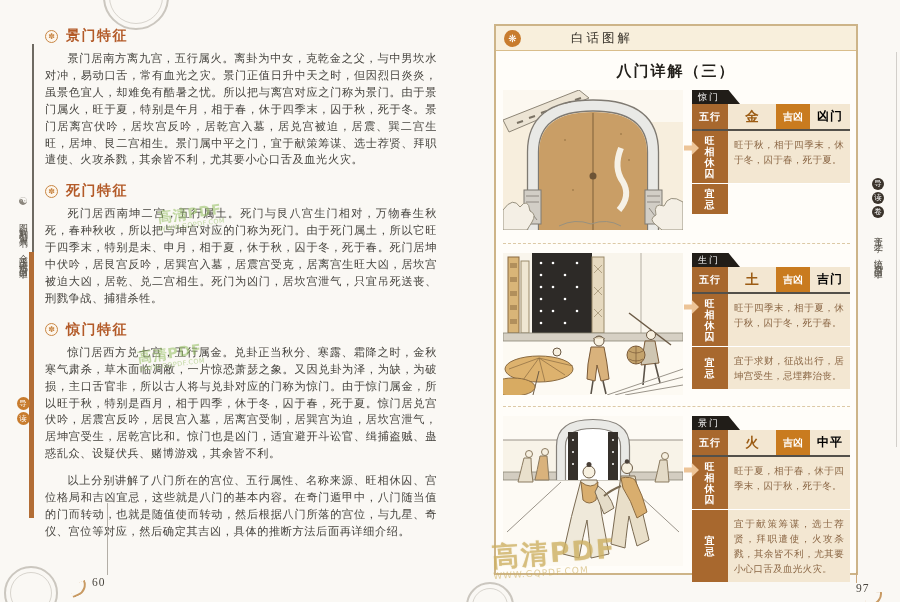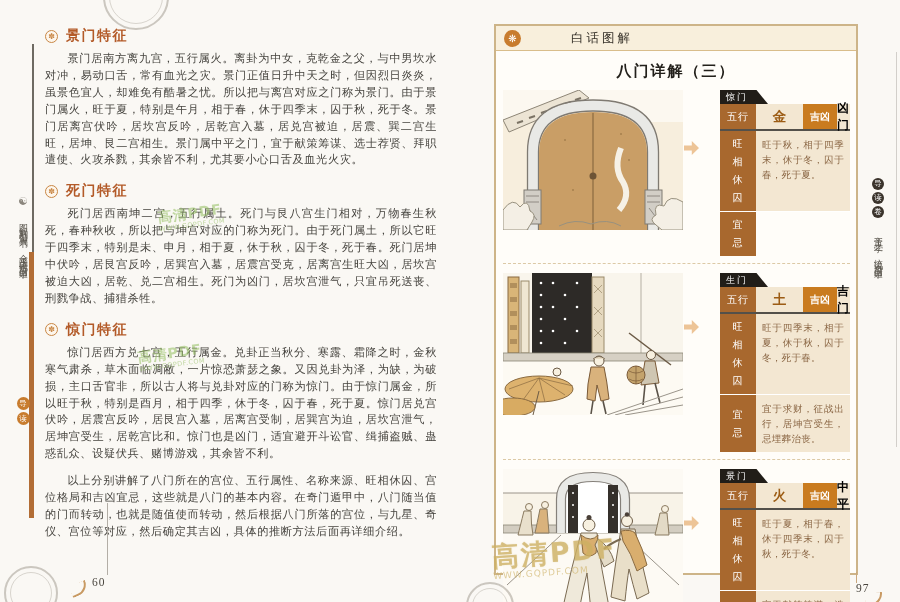--- a/index.html
+++ b/index.html
@@ -57,32 +57,32 @@
   .rp-header-icon::before{content:"❋";}
   .rp-header-label{font-size:12.5px;font-weight:normal;color:#353028;letter-spacing:3px;margin-left:40px;}
   .rp-title{text-align:center;font-size:15px;font-weight:bold;color:#23201b;letter-spacing:2px;margin:11px 0 2px;}
   .rp-rows{padding:2px 6px 0 7px;}
   .rp-row{position:relative;display:flex;min-height:146px;padding-top:5px;}
   .rp-row.sep{border-top:1px dashed #dcc9a6;margin-top:7px;padding-top:9px;}
   .illus{width:180px;flex:none;}
   .illus svg{display:block;}
   .arrow{position:absolute;left:181px;top:56px;width:15px;height:14px;background:#edc497;
          clip-path:polygon(0 32%,52% 32%,52% 0,100% 50%,52% 100%,52% 68%,0 68%);}
-  .gtable{margin-left:auto;width:130px;}
+  .gtable{margin-left:auto;width:158px;}
   .tab{width:48px;height:14px;background:#211d18;color:#fff;font-size:9px;letter-spacing:2px;
        line-height:14px;padding-left:6px;box-sizing:border-box;
        clip-path:polygon(0 0,76% 0,100% 100%,0 100%);}
   .trow{display:flex;}
   .trow1{height:25px;border-bottom:2px solid #53504a;}
   .c{display:flex;align-items:center;justify-content:center;box-sizing:border-box;}
-  .c-label{width:36px;background:#a8682e;color:#fff;font-size:10px;font-weight:normal;letter-spacing:1px;flex:none;}
+  .c-label{width:36px;background:#a8682e;color:#fff;font-size:10px;font-weight:bold;letter-spacing:1px;flex:none;}
   .c-val1{width:48px;background:#f3e7d2;color:#9c5c14;font-weight:bold;font-size:13.5px;}
   .c-jx{width:34px;background:#c97b1f;color:#fff;font-size:10px;font-weight:bold;flex:none;}
   .c-val2{flex:1;background:#f3e7d2;color:#000000;font-weight:bold;font-size:12px;letter-spacing:1px;}
-  .trow23 .c-label{font-size:10px;line-height:18px;padding:4px 8px;text-align:center;}
+  .trow23 .c-label{font-size:10px;line-height:11px;padding:4px 8px;text-align:center;}
   .c-text{flex:1;background:#f3e7d2;font-size:9.5px;line-height:15px;color:#8a6644;
           padding:6px 6px;letter-spacing:.3px;text-align:justify;}
   .trow2{border-bottom:1.5px solid #fff;}
 
   .rp-side{left:418px;top:177px;width:16px;display:flex;flex-direction:column;align-items:center;}
   .rp-side .badge{width:12px;height:12px;border-radius:50%;background:#3a332b;color:#fff;font-size:7.5px;
                   line-height:12px;text-align:center;margin:1px 0;}
   .rp-side-title{writing-mode:vertical-rl;text-orientation:upright;font-size:9px;color:#5a564e;
                  letter-spacing:2.5px;margin-top:10px;height:176px;}
   .edge-line{left:444px;top:52px;width:1px;height:395px;background:rgba(90,85,75,.25);}

